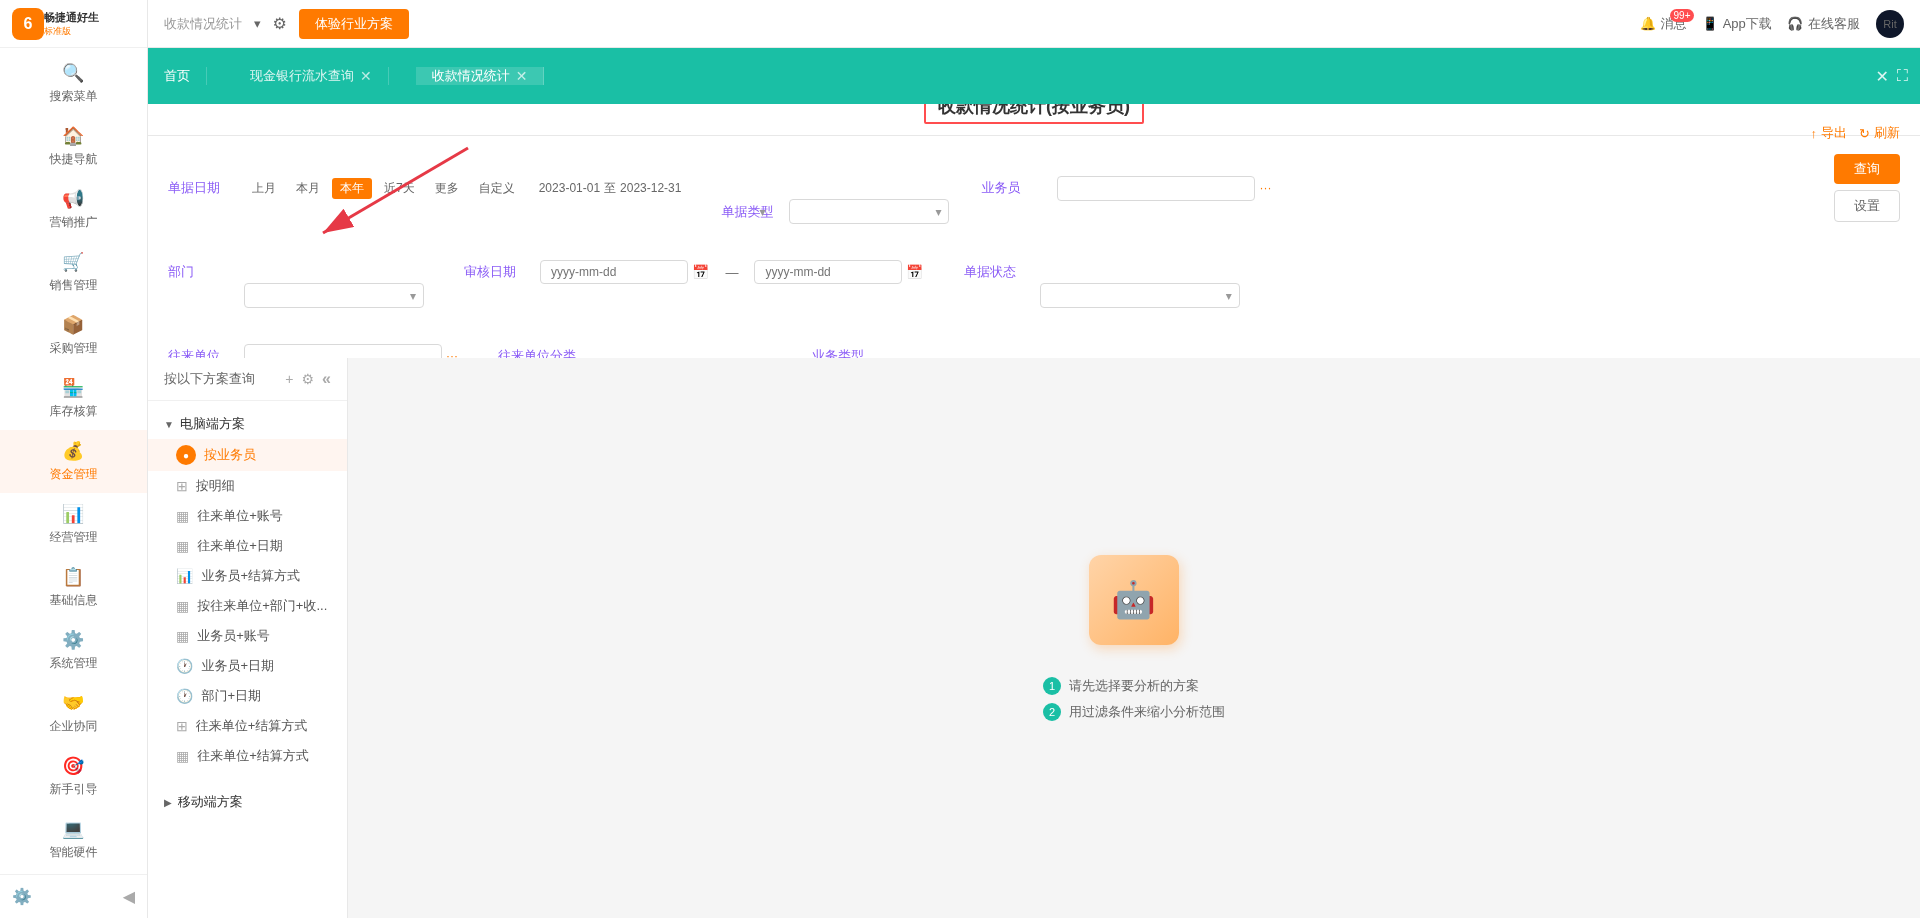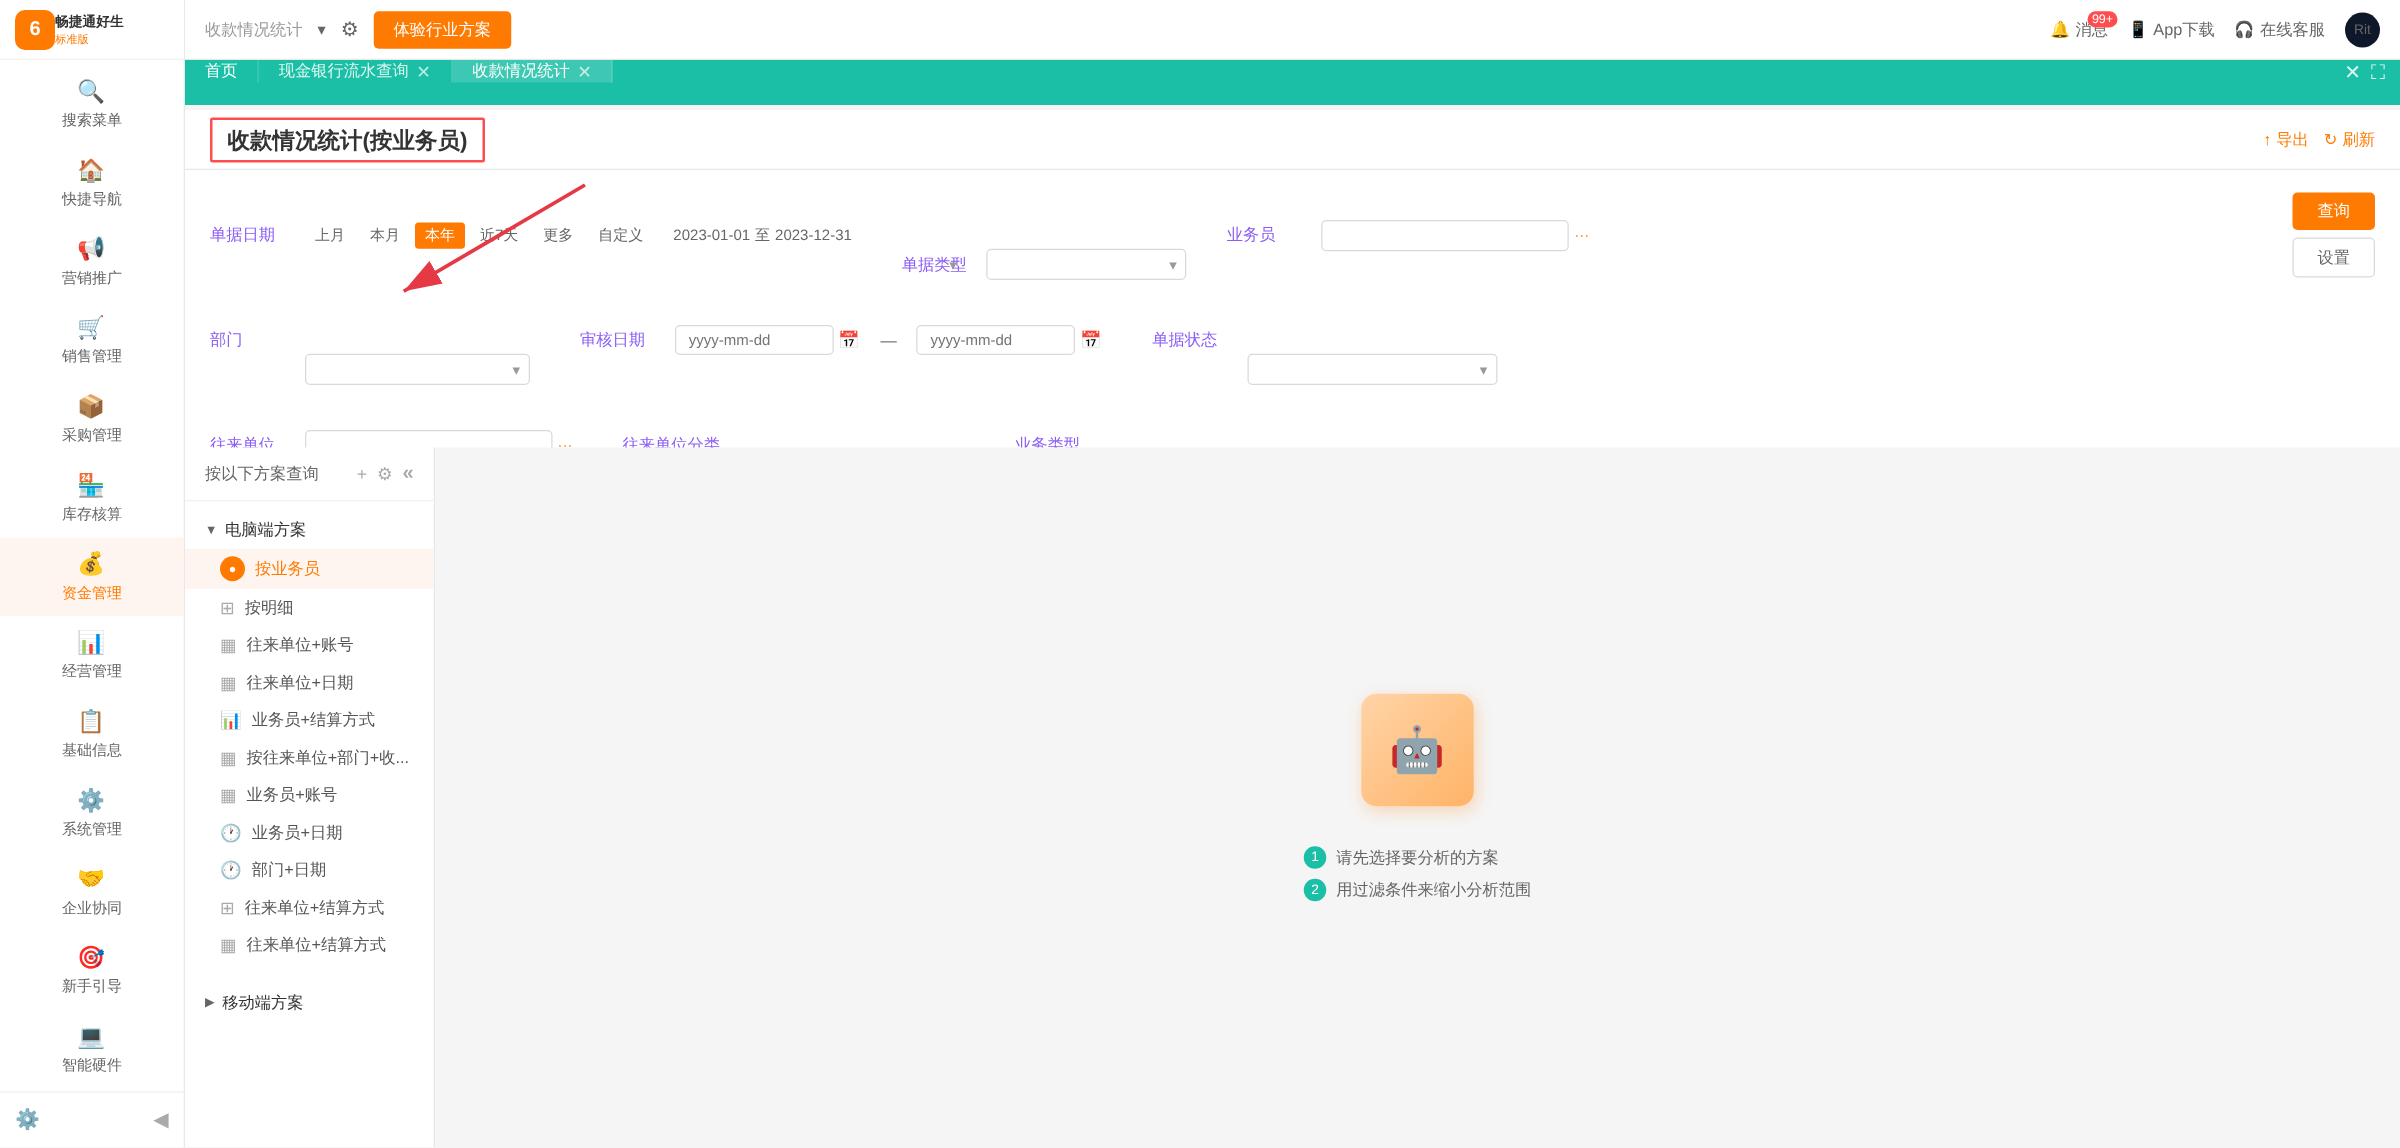--- a/index.html
+++ b/index.html
@@ -44,42 +44,43 @@
     }
     .topbar-right { margin-left: auto; display: flex; align-items: center; gap: 16px; }
     .topbar-msg { display: flex; align-items: center; gap: 4px; color: #666; font-size: 13px; cursor: pointer; position: relative; }
     .badge { background: #ff4d4f; color: #fff; font-size: 10px; border-radius: 10px; padding: 1px 4px; position: absolute; top: -6px; right: -8px; }
     .topbar-app { display: flex; align-items: center; gap: 4px; color: #666; font-size: 13px; cursor: pointer; }
     .topbar-service { display: flex; align-items: center; gap: 4px; color: #666; font-size: 13px; cursor: pointer; }
     .topbar-user { width: 28px; height: 28px; background: #0f172a; border-radius: 50%; cursor: pointer; }
 
     
     .tabbar {
-      position: fixed; left: 148px; top: 48px; right: 0; height: 36px; background: #1abfa5;
-      display: flex; align-items: flex-start; z-index: 98;
+      position: fixed; left: 148px; top: 48px; right: 0; height: 56px; background: #1abfa5;
+      display: flex; align-items: center; z-index: 98; gap: 27px;
     }
     .tab {
       display: flex; align-items: center; padding: 0 16px; font-size: 13px; color: rgba(255,255,255,0.85);
       cursor: pointer; gap: 6px; border-right: 1px solid rgba(255,255,255,0.2); white-space: nowrap;
     }
     .tab.home { color: #fff; }
     .tab.active { background: rgba(255,255,255,0.15); color: #fff; }
     .tab-close { font-size: 14px; color: rgba(255,255,255,0.7); cursor: pointer; line-height: 1; }
     .tabbar-right { margin-left: auto; display: flex; align-items: center; padding-right: 12px; gap: 8px; }
     .tabbar-icon { color: rgba(255,255,255,0.85); font-size: 16px; cursor: pointer; }
 
     
     .main {
       position: fixed; left: 148px; top: 88px; right: 0; bottom: 0; background: #f5f5f5; overflow: hidden;
     }
 
     
     .page-header {
       background: #fff; padding: 0 20px; height: 48px; display: flex; align-items: center; border-bottom: 1px solid #e8e8e8;
       position: relative;
+      flex-direction: column;
     }
     .page-title {
       font-size: 18px; font-weight: 600; color: #333; border: 2px solid #ff4d4f; padding: 4px 12px; border-radius: 2px;
     }
     .page-actions { margin-left: auto; display: flex; gap: 12px; align-items: center; }
     .btn-export { display: flex; align-items: center; gap: 4px; color: #ff7a00; cursor: pointer; font-size: 13px; }
     .btn-refresh { display: flex; align-items: center; gap: 4px; color: #ff7a00; cursor: pointer; font-size: 13px; }
 
     
     .filter-panel {
@@ -96,21 +97,21 @@
       color: #333; background: #fff; min-width: 160px; appearance: none; cursor: pointer; position: relative;
     }
     .select-wrapper { position: relative; display: inline-block; margin-top: 47px; }
     .select-wrapper::after { content: '▾'; position: absolute; right: 8px; top: 50%; transform: translateY(-50%); color: #999; pointer-events: none; font-size: 12px; }
     .filter-input {
       border: 1px solid #d9d9d9; border-radius: 4px; padding: 4px 10px; font-size: 13px;
       color: #333; background: #fff; min-width: 160px;
     }
     .filter-more { color: #ff7a00; cursor: pointer; font-size: 12px; }
     .date-input-group { display: flex; align-items: center; gap: 4px; }
-    .date-input { border: 1px solid #d9d9d9; border-radius: 4px; padding: 4px 10px; font-size: 12px; color: #aaa; width: 127px; }
+    .date-input { border: 1px solid #d9d9d9; border-radius: 4px; padding: 4px 10px; font-size: 12px; color: #aaa; width: 148px; }
     .date-cal-icon { color: #aaa; cursor: pointer; font-size: 14px; }
     .date-sep { color: #666; }
 
     .query-btn { background: #ff7a00; color: #fff; border: none; padding: 6px 20px; border-radius: 4px; cursor: pointer; font-size: 13px; white-space: nowrap; }
     .settings-btn { background: #fff; color: #666; border: 1px solid #d9d9d9; padding: 6px 16px; border-radius: 4px; cursor: pointer; font-size: 13px; white-space: nowrap; }
 
     .btn-group { display: flex; flex-direction: column; gap: 6px; }
 
     .collapse-btn {
       display: flex; align-items: center; justify-content: center; gap: 4px;

